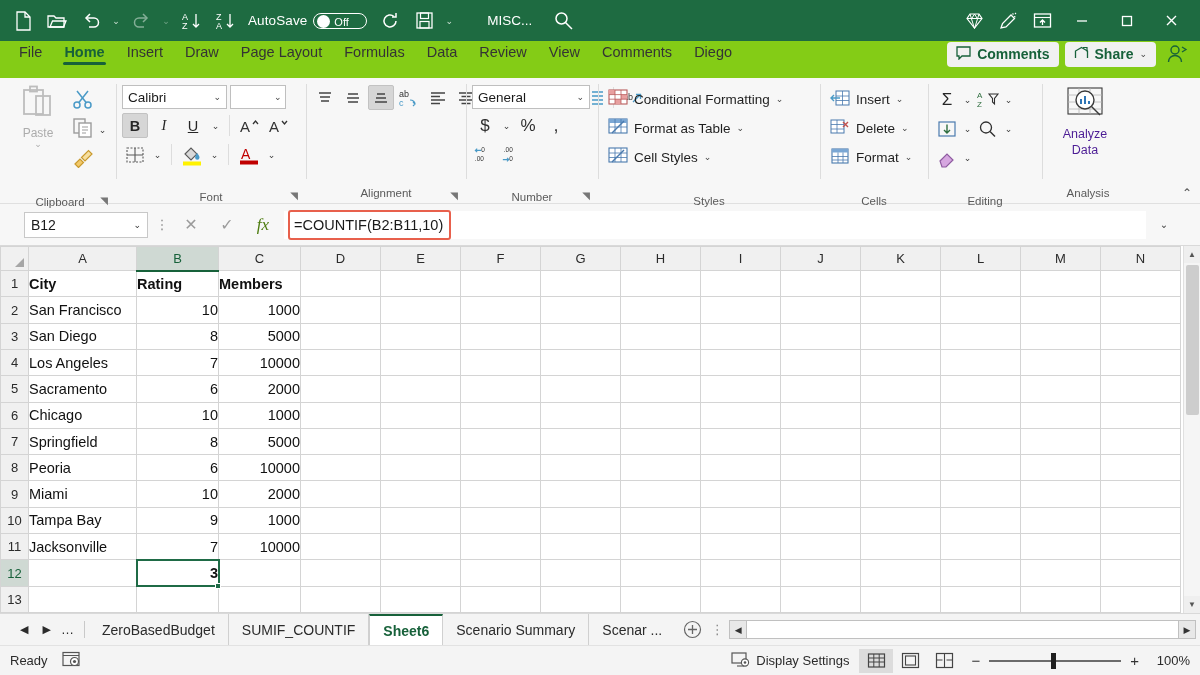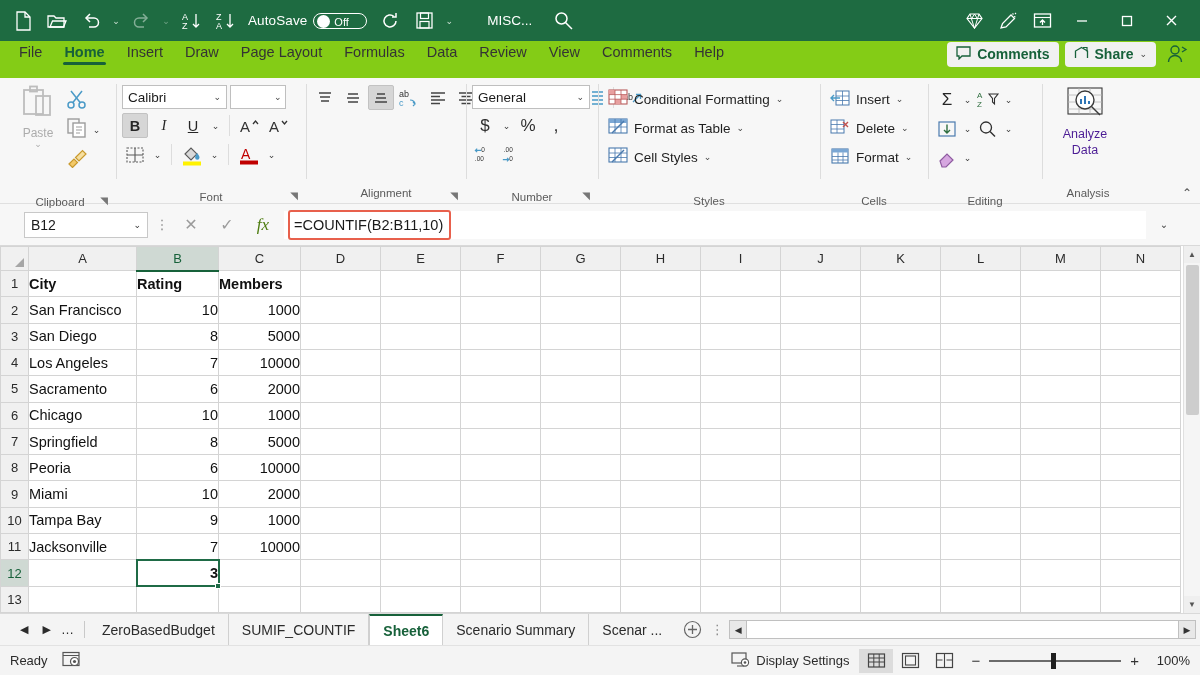--- a/index.html
+++ b/index.html
@@ -66,21 +66,21 @@
     content:""; position:absolute; left:0; top:6px; bottom:24px; width:1px; background:#DDDDDD;
   }
   .rgroup-body { flex: 1 1 auto; display: flex; align-items: flex-start; }
   .rgroup-label {
     height: 20px; font-size: 11.5px; color: #5A5A5A; text-align: center;
     display: flex; align-items: center; justify-content: center; position: relative; margin-top: 24px;
   }
   .dlg-launcher { position: absolute; right: 2px; bottom: 2px; font-size: 10px; color: #777; }
 
   
-  .clip-wrap { display: flex; gap: 0; padding-top: 2px;}
+  .clip-wrap { display: flex; gap: 6px; padding-top: 2px;}
   .paste-col { width: 56px; display: flex; flex-direction: column; align-items: center; gap: 0px; }
   .paste-icon { color: #B9B9B9; }
   .paste-text { font-size: 12px; color: #ACACAC; margin-top:-2px;}
   .paste-caret { font-size: 9px; color: #ACACAC; line-height: 8px; }
   .clip-small { display: flex; flex-direction: column; gap: 3px; padding-top: 4px; }
   .clip-row { display: flex; align-items: center; gap: 2px; height: 26px; }
 
   
   .font-col { display: flex; flex-direction: column; gap: 4px; padding-top: 3px;}
   .font-row { display: flex; align-items: center; gap: 3px; }
@@ -340,21 +340,21 @@
     <div class="rtab">File</div>
     <div class="rtab active">Home</div>
     <div class="rtab">Insert</div>
     <div class="rtab">Draw</div>
     <div class="rtab">Page Layout</div>
     <div class="rtab">Formulas</div>
     <div class="rtab">Data</div>
     <div class="rtab">Review</div>
     <div class="rtab">View</div>
     <div class="rtab">Comments</div>
-    <div class="rtab">Help</div>
+    <div class="rtab">Diego</div>
     <div class="tabs-spacer"></div>
     <div class="tab-right">
       <div class="pillbtn">
         <span>
           <svg width="15" height="14" viewBox="0 0 15 14">
               <path d="M1 1h13v9H6l-3 3v-3H1z" fill="none" stroke="#17613A" stroke-width="1.3"></path>
             </svg>
         </span>
         <span>Comments</span>
       </div>

